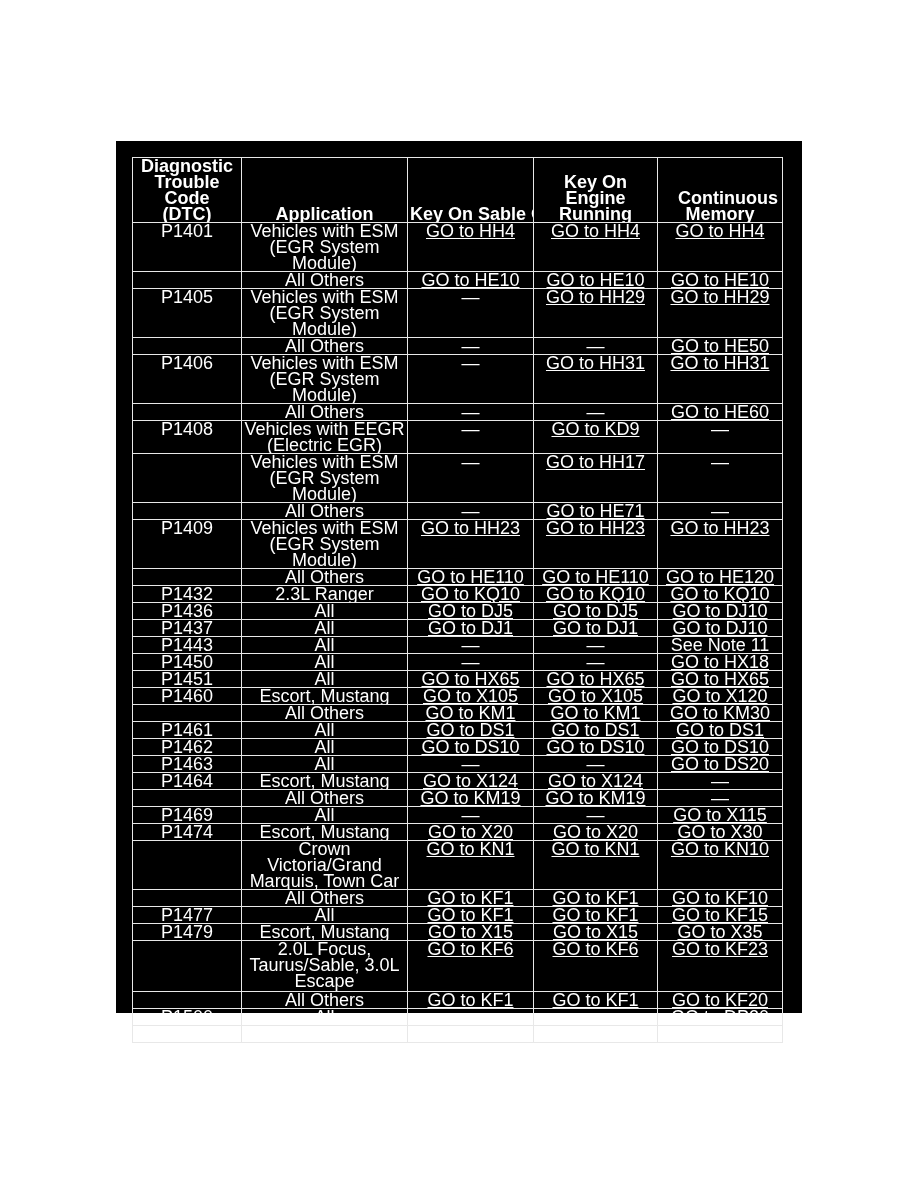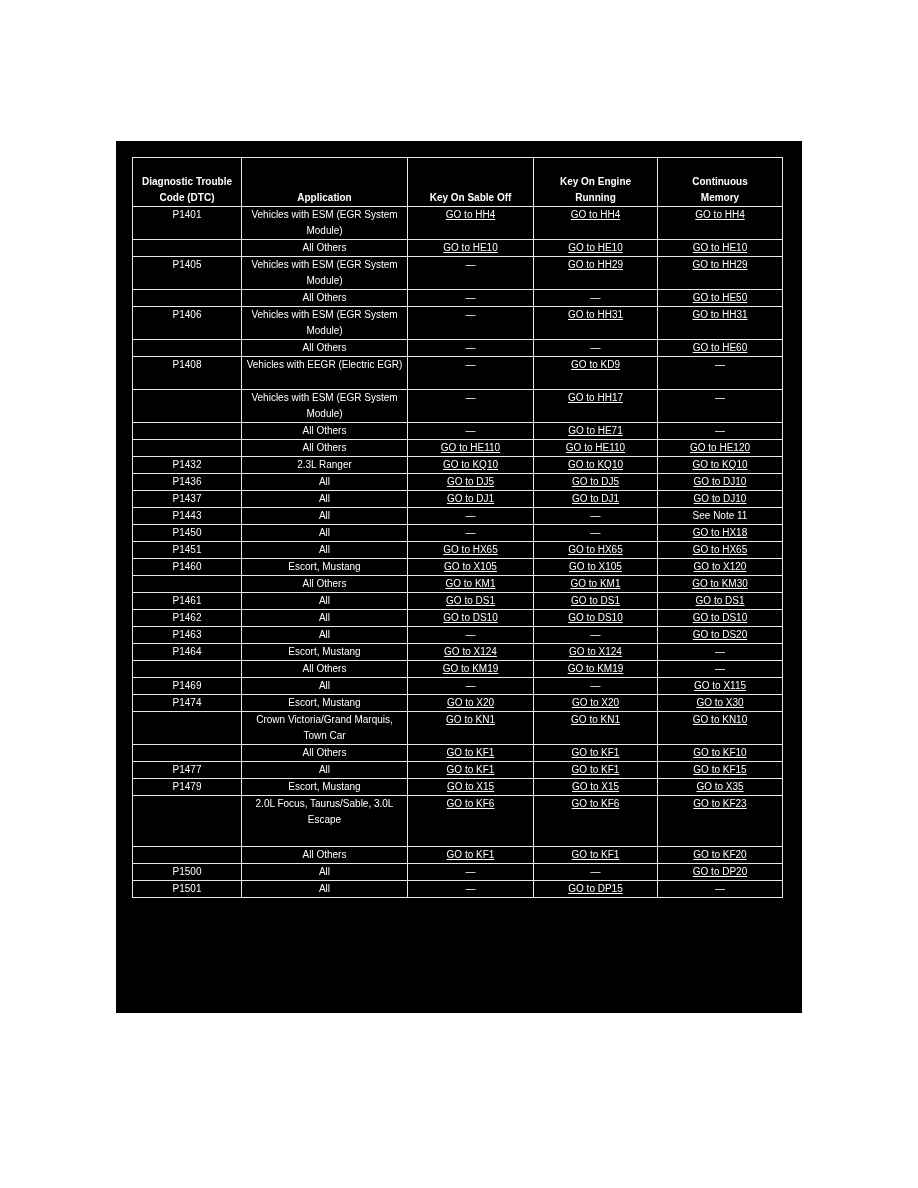--- a/index.html
+++ b/index.html
@@ -5,21 +5,21 @@
   html, body { margin: 0; padding: 0; background: #ffffff; }
   body { width: 918px; height: 1188px; position: relative; overflow: hidden; }
   .panel {
     position: absolute; left: 116px; top: 141px; width: 686px; height: 872px;
     background: #000000;
   }
   table.dtc {
     position: absolute; left: 16px; top: 16px; width: 650px;
     border-collapse: collapse; table-layout: fixed;
     font-family: "Liberation Sans", "DejaVu Sans", sans-serif;
-    font-size: 10px; line-height: 16px; color: #ffffff;
+    font-size: 18px; line-height: 16px; color: #ffffff;
   }
   table.dtc col.c1 { width: 109px; }
   table.dtc col.c2 { width: 166px; }
   table.dtc col.c3 { width: 126px; }
   table.dtc col.c4 { width: 124px; }
   table.dtc col.c5 { width: 125px; }
   table.dtc th, table.dtc td {
     border: 1.5px solid #e8e8e8; text-align: center; padding: 0 2px;
     overflow: hidden; white-space: nowrap;
   }
@@ -111,20 +111,27 @@
           <td><span class="link">GO to HH17</span></td>
           <td><span class="dash">—</span></td>
         </tr>
         <tr>
           <td><span></span></td>
           <td class="app"><span>All Others</span></td>
           <td><span class="dash">—</span></td>
           <td><span class="link">GO to HE71</span></td>
           <td><span class="dash">—</span></td>
         </tr>
+        <tr class="h2">
+          <td><span>P1409</span></td>
+          <td class="app"><span>Vehicles with ESM (EGR System Module)</span></td>
+          <td><span class="link">GO to HH23</span></td>
+          <td><span class="link">GO to HH23</span></td>
+          <td><span class="link">GO to HH23</span></td>
+        </tr>
         <tr>
           <td><span></span></td>
           <td class="app"><span>All Others</span></td>
           <td><span class="link">GO to HE110</span></td>
           <td><span class="link">GO to HE110</span></td>
           <td><span class="link">GO to HE120</span></td>
         </tr>
         <tr>
           <td><span>P1432</span></td>
           <td class="app"><span>2.3L Ranger</span></td>

